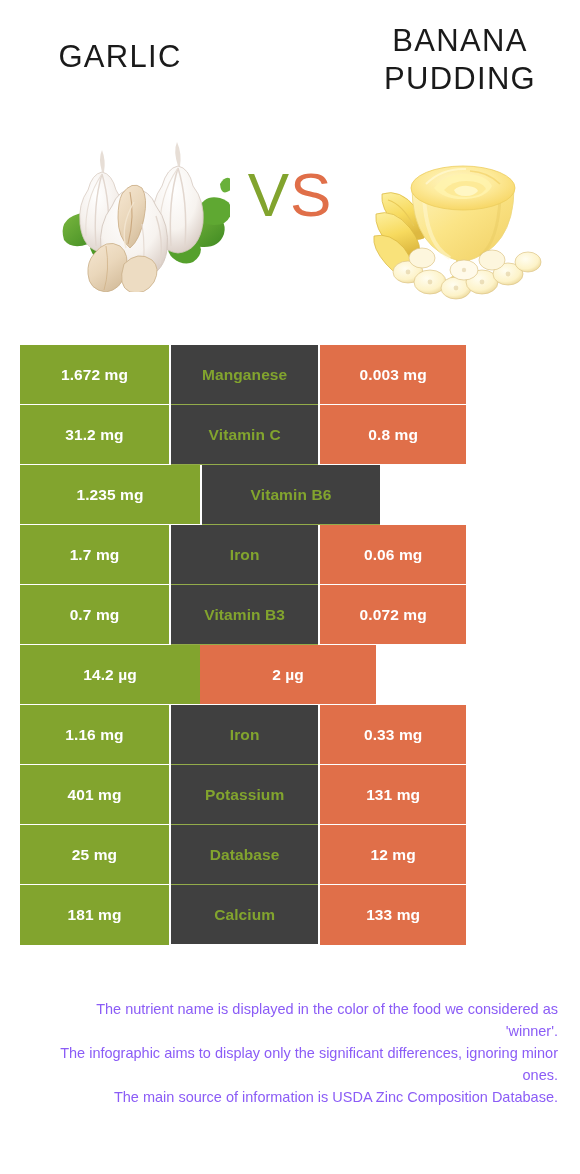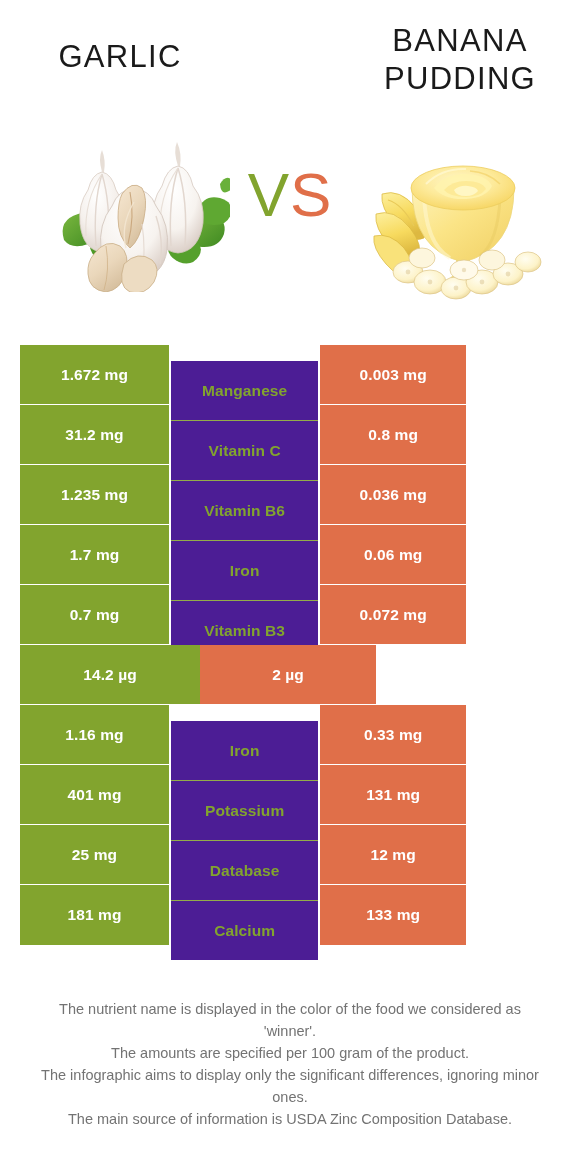--- a/index.html
+++ b/index.html
@@ -102,44 +102,44 @@
     height: 60px;
   }
   .cell-left {
     width: 180px;
     background: #82a42e;
     color: #ffffff;
     border-bottom: 1.5px solid #ffffff;
   }
   .cell-mid {
     width: 178px;
-    background: #4c1d95;
+    background: #404040;
     color: #82a42e;
     border-bottom: 1px solid #93ac4a;
-    margin: 16px 2px;
+    margin: 0 2px;
   }
   .cell-right {
     width: 176px;
     background: #e06f49;
     color: #ffffff;
     border-bottom: 1.5px solid #ffffff;
   }
   .row:last-child .cell-left,
   .row:last-child .cell-right { border-bottom: none; }
   .row:last-child .cell-mid { border-bottom: 1px solid #ffffff; }
 
   
   .footer {
     position: absolute;
     left: 22px; top: 998px;
     width: 536px;
-    text-align: center;
+    text-align: right;
     font-size: 14.5px;
     line-height: 1.52;
-    color: #737373;
+    color: #8b5cf6;
   }
   .footer .fline { display: block; }
 
   
   svg { display: block; width: 100%; height: 100%; }
 </style>
 </head>
 <body>
 
 <div class="page">
@@ -308,21 +308,20 @@
 
     <div class="row">
       <div class="cell cell-left">31.2 mg</div>
       <div class="cell cell-mid">Vitamin C</div>
       <div class="cell cell-right">0.8 mg</div>
     </div>
 
     <div class="row">
       <div class="cell cell-left">1.235 mg</div>
       <div class="cell cell-mid">Vitamin B6</div>
-      <div class="cell cell-right">0.036 mg</div>
     </div>
 
     <div class="row">
       <div class="cell cell-left">1.7 mg</div>
       <div class="cell cell-mid">Iron</div>
       <div class="cell cell-right">0.06 mg</div>
     </div>
 
     <div class="row">
       <div class="cell cell-left">0.7 mg</div>
@@ -357,19 +356,18 @@
       <div class="cell cell-left">181 mg</div>
       <div class="cell cell-mid">Calcium</div>
       <div class="cell cell-right">133 mg</div>
     </div>
 
   </div>
 
   <div class="footer">
     <span class="fline">The nutrient name is displayed in the color of the food we considered as</span>
     <span class="fline">'winner'.</span>
-    <span class="fline">The amounts are specified per 100 gram of the product.</span>
     <span class="fline">The infographic aims to display only the significant differences, ignoring minor</span>
     <span class="fline">ones.</span>
     <span class="fline">The main source of information is USDA Zinc Composition Database.</span>
   </div>
 
 </div>
 
 </body></html>

